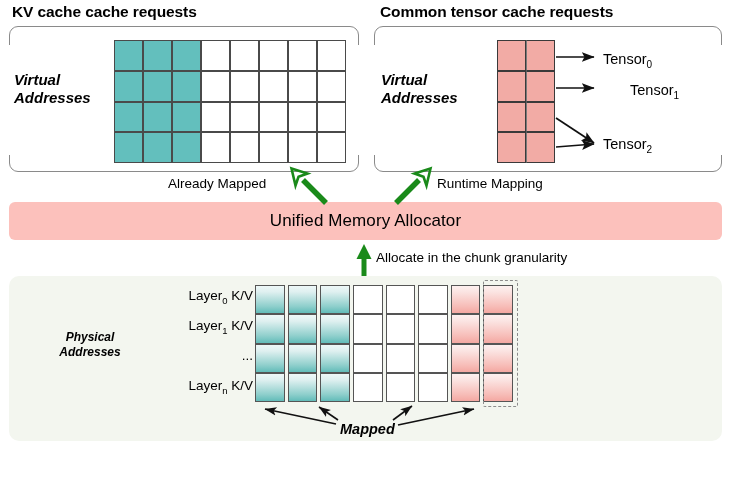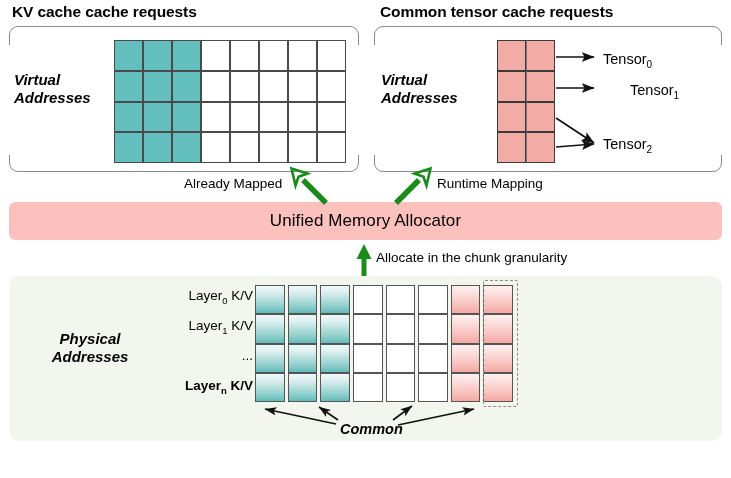--- a/index.html
+++ b/index.html
@@ -115,21 +115,21 @@
     overflow: visible;
   }
 
   
   .map-caption {
     position: absolute;
     font-size: 13.5px;
     white-space: nowrap;
     color: #000;
   }
-  #cap-already { left: 168px; top: 176px; margin-left: 16px; }
+  #cap-already { left: 168px; top: 176px; }
   #cap-runtime { left: 437px; top: 176px; }
   #cap-alloc   { left: 376px; top: 250px; }
 
   
   #allocator-bar {
     position: absolute;
     left: 9px; top: 202px;
     width: 713px; height: 38px;
     background: #fcc1bc;
     border-radius: 6px;
@@ -149,42 +149,42 @@
     position: absolute;
     left: 9px; top: 276px;
     width: 713px; height: 165px;
     background: #f3f6ef;
     border-radius: 10px;
   }
   #pa-label {
     position: absolute;
     left: 16px; top: 330px;
     width: 148px;
-    font-size: 15px;
+    font-size: 12px;
     font-weight: bold;
     font-style: italic;
     line-height: 1.22;
     text-align: center;
     white-space: nowrap;
     color: #000;
   }
 
   .layer-label {
     position: absolute;
     font-size: 13.5px;
     text-align: right;
     white-space: nowrap;
     color: #000;
     width: 90px;
   }
   .layer-label sub { font-size: 9.5px; }
   #layer-0 { left: 163px; top: 288px; }
   #layer-1 { left: 163px; top: 318px; }
   #layer-2 { left: 163px; top: 348px; }
-  #layer-3 { left: 163px; top: 378px; font-weight: bold; }
+  #layer-3 { left: 163px; top: 378px; }
 
   
   #grid-physical {
     position: absolute;
     left: 255px; top: 285px;
     width: 258px; height: 117px;
     display: grid;
     grid-template-columns: repeat(8, 1fr);
     column-gap: 3px;
   }
@@ -362,21 +362,21 @@
       </div>
       <div class="pcol">
         <div class="pcell pink"></div>
         <div class="pcell pink"></div>
         <div class="pcell pink"></div>
         <div class="pcell pink"></div>
       </div>
     </div>
   <div id="dashed-box"></div>
 
-  <div id="chunk-label">Common</div>
+  <div id="chunk-label">Mapped</div>
 
   <svg class="overlay" viewBox="0 0 731 478">
     <defs>
       <marker id="blk-arrow" markerWidth="9" markerHeight="9" refX="7.2" refY="3.2" orient="auto" markerUnits="strokeWidth">
         <path d="M0,0.3 L7.6,3.2 L0,6.1 L1.6,3.2 Z" fill="#111"></path>
       </marker>
       <marker id="blk-arrow-sm" markerWidth="9" markerHeight="9" refX="7.2" refY="3.2" orient="auto" markerUnits="strokeWidth">
         <path d="M0,0.5 L7.4,3.2 L0,5.9 L1.7,3.2 Z" fill="#111"></path>
       </marker>
     </defs>

